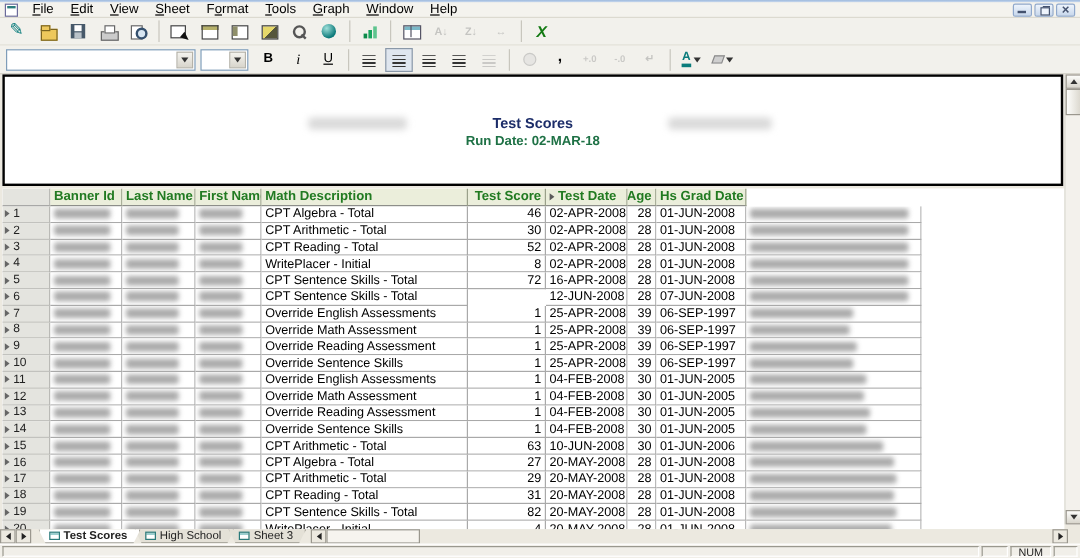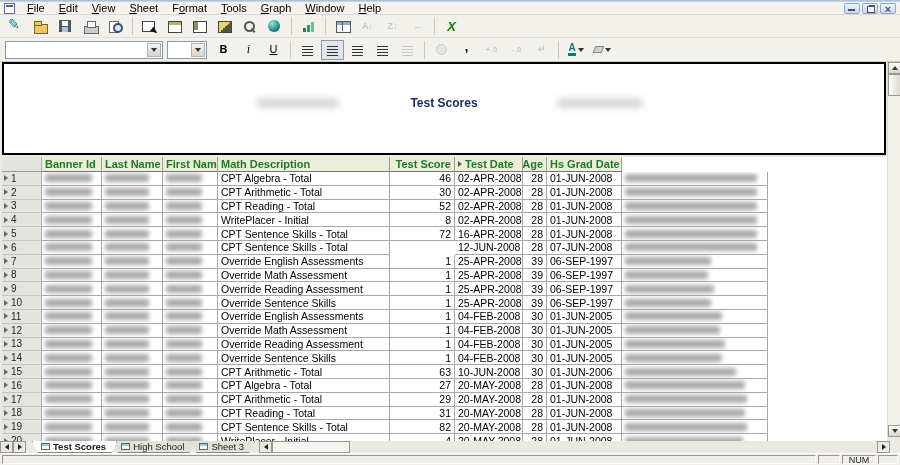--- a/index.html
+++ b/index.html
@@ -270,20 +270,21 @@
         <span class="tri-d"></span>
     </span>
   </div>
 
   <div class="sheetbg"></div>
 
   <div class="canvas">
     <div class="smudge" style="left:253px;top:34px;width:82px;"></div>
     <div class="smudge" style="left:553px;top:34px;width:86px;"></div>
     <div class="rep-title">Test Scores</div>
+    <div class="rep-run">Run Date: 02-MAR-18</div>
   </div>
 
   <div class="grid" id="grid">
       <div class="g-row head">
         <div class="rh"></div>
         <div class="cell" style="width: 60px;">
           <span>Banner Id</span>
         </div>
         <div class="cell" style="width: 61px;">
           <span>Last Name</span>

